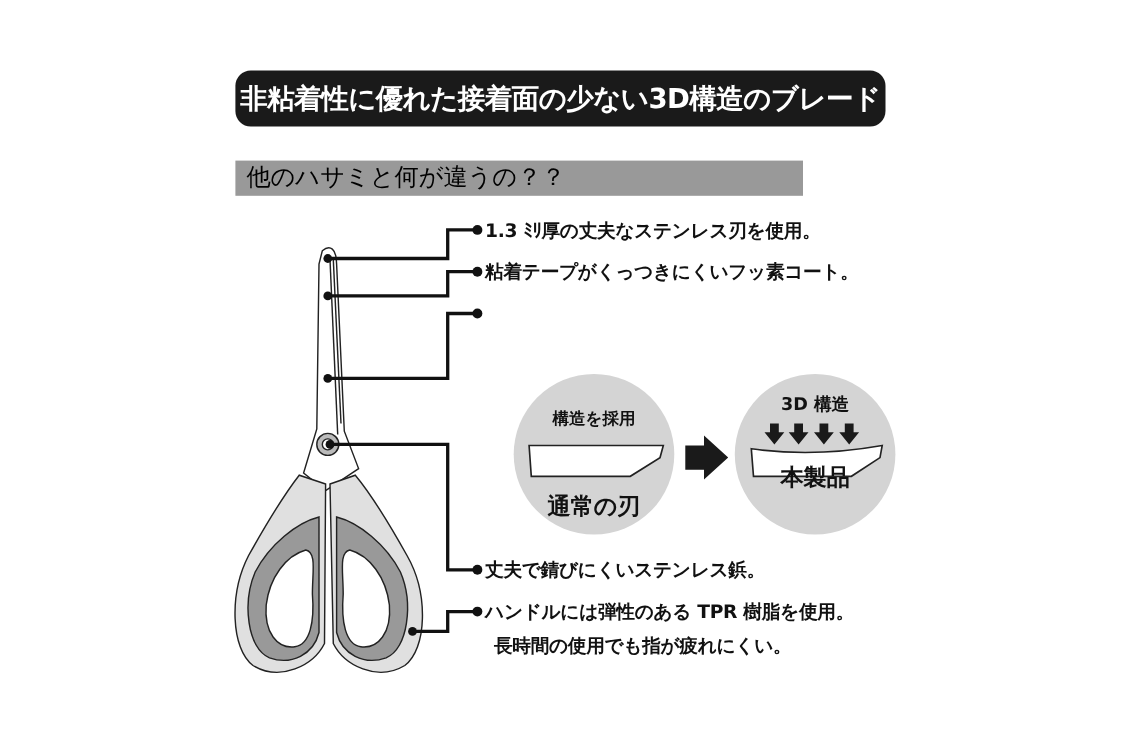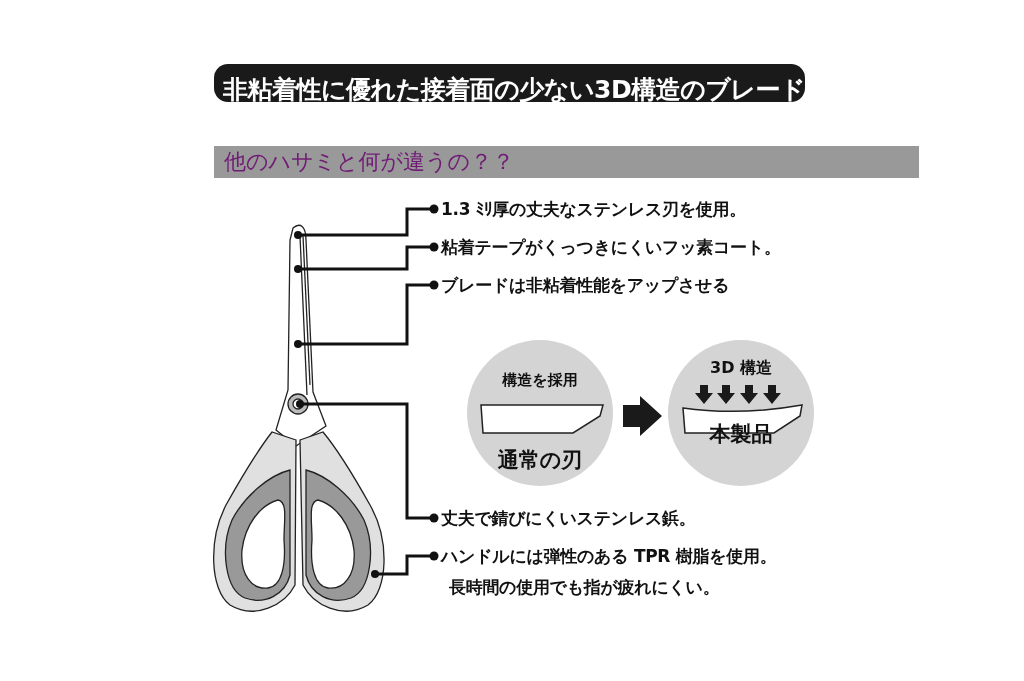--- a/index.html
+++ b/index.html
@@ -1,23 +1,23 @@
 <!DOCTYPE html>
 <html><head>
 <meta charset="utf-8">
 <style>
   html, body { margin:0; padding:0; background:#ffffff; }
   body { width:1024px; height:681px; position:relative; overflow:hidden;
          font-family:"DejaVu Sans", sans-serif; color:#111; }
-  .title-bar { position:absolute; left:214px; top:64px; width:591px; height:38px;
+  .title-bar { position:absolute; left:214px; top:64px; width:591px; height:51px;
                background:#1a1a1a; border-radius:14px; color:#fff;
-               font-weight:bold; font-size:25px; line-height:51px; text-align:right;
+               font-weight:bold; font-size:25px; line-height:51px; text-align:center;
                letter-spacing:-0.5px; }
-  .sub-bar { position:absolute; left:214px; top:146px; width:705px; height:32px;
-             background:#999999; color:#701a75; font-size:22px; line-height:32px;
+  .sub-bar { position:absolute; left:214px; top:146px; width:516px; height:32px;
+             background:#999999; color:#000000; font-size:22px; line-height:32px;
              padding-left:10px; box-sizing:border-box; }
   .feature { position:absolute; left:441px; font-size:17px; font-weight:bold;
              white-space:nowrap; color:#111; letter-spacing:-0.3px; }
   .feature .second { display:block; margin-top:8px; padding-left:8px; }
   svg.overlay { position:absolute; left:0; top:0; }
   .circle-label { position:absolute; font-weight:bold; color:#111; text-align:center; white-space:nowrap; }
 </style>
 </head>
 <body>
 
@@ -89,21 +89,20 @@
 <div class="circle-label" style="left:683px; top:358px; width:116px; font-size:16px;">3D 構造</div>
 <div class="circle-label" style="left:683px; top:420px; width:116px; font-size:21px;">本製品</div>
 
 <div class="feature" style="top:198px;">
   <span>1.3 ﾐﾘ厚の丈夫なステンレス刃を使用。</span>
 </div>
 <div class="feature" style="top:236px;">
   <span>粘着テープがくっつきにくいフッ素コート。</span>
 </div>
 <div class="feature" style="top:274px;">
-  <span>ブレードは非粘着性能をアップさせる</span>
 </div>
 <div class="feature" style="top:507px;">
   <span>丈夫で錆びにくいステンレス鋲。</span>
 </div>
 <div class="feature" style="top:545px;">
   <span>ハンドルには弾性のある TPR 樹脂を使用。</span>
   <span class="second">長時間の使用でも指が疲れにくい。</span>
 </div>
 
 </body></html>

